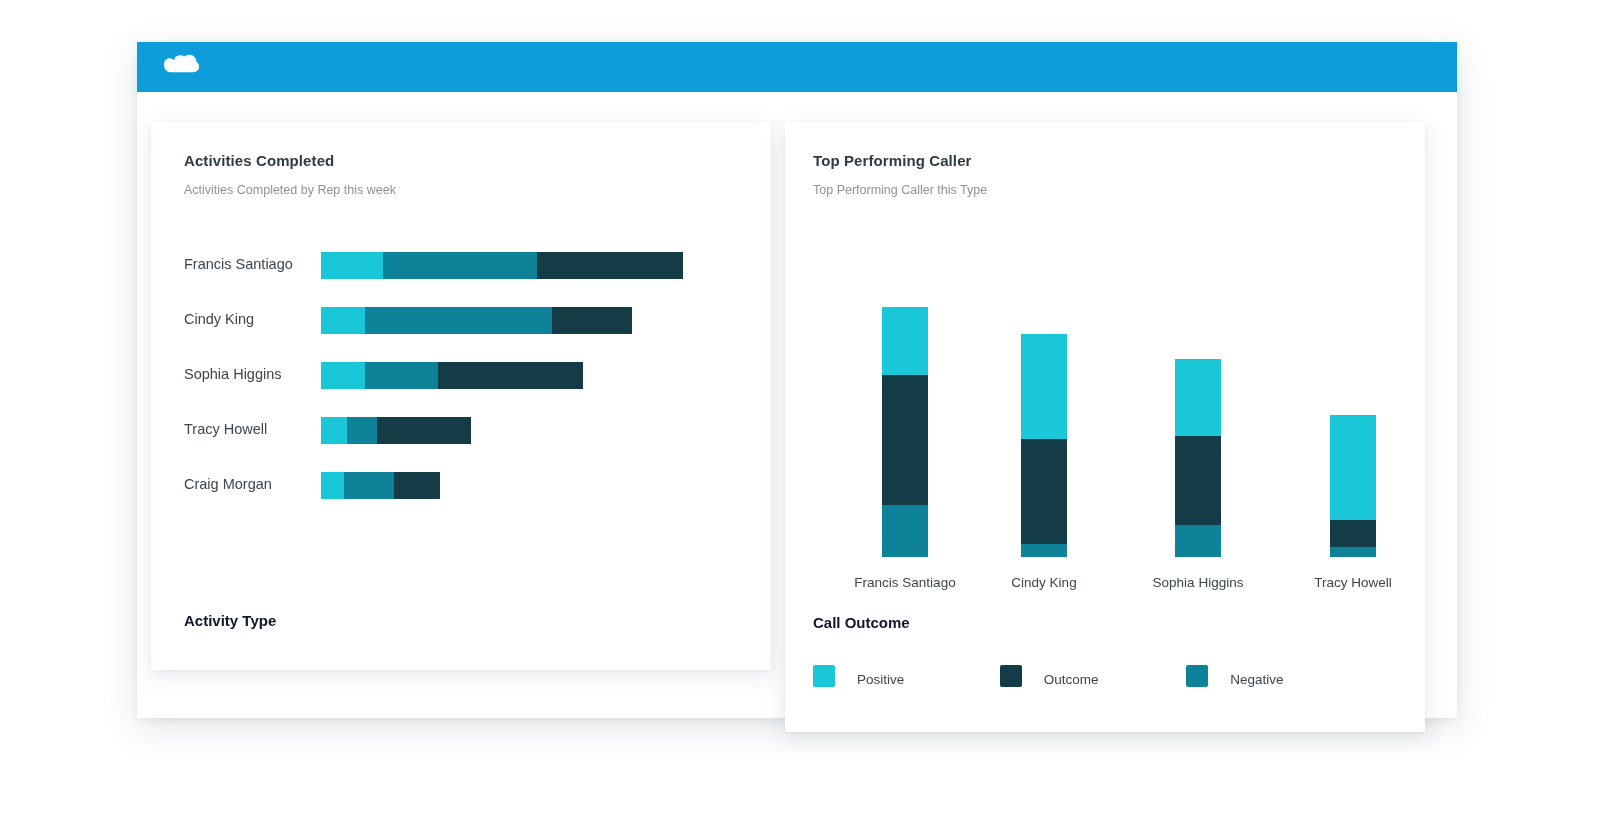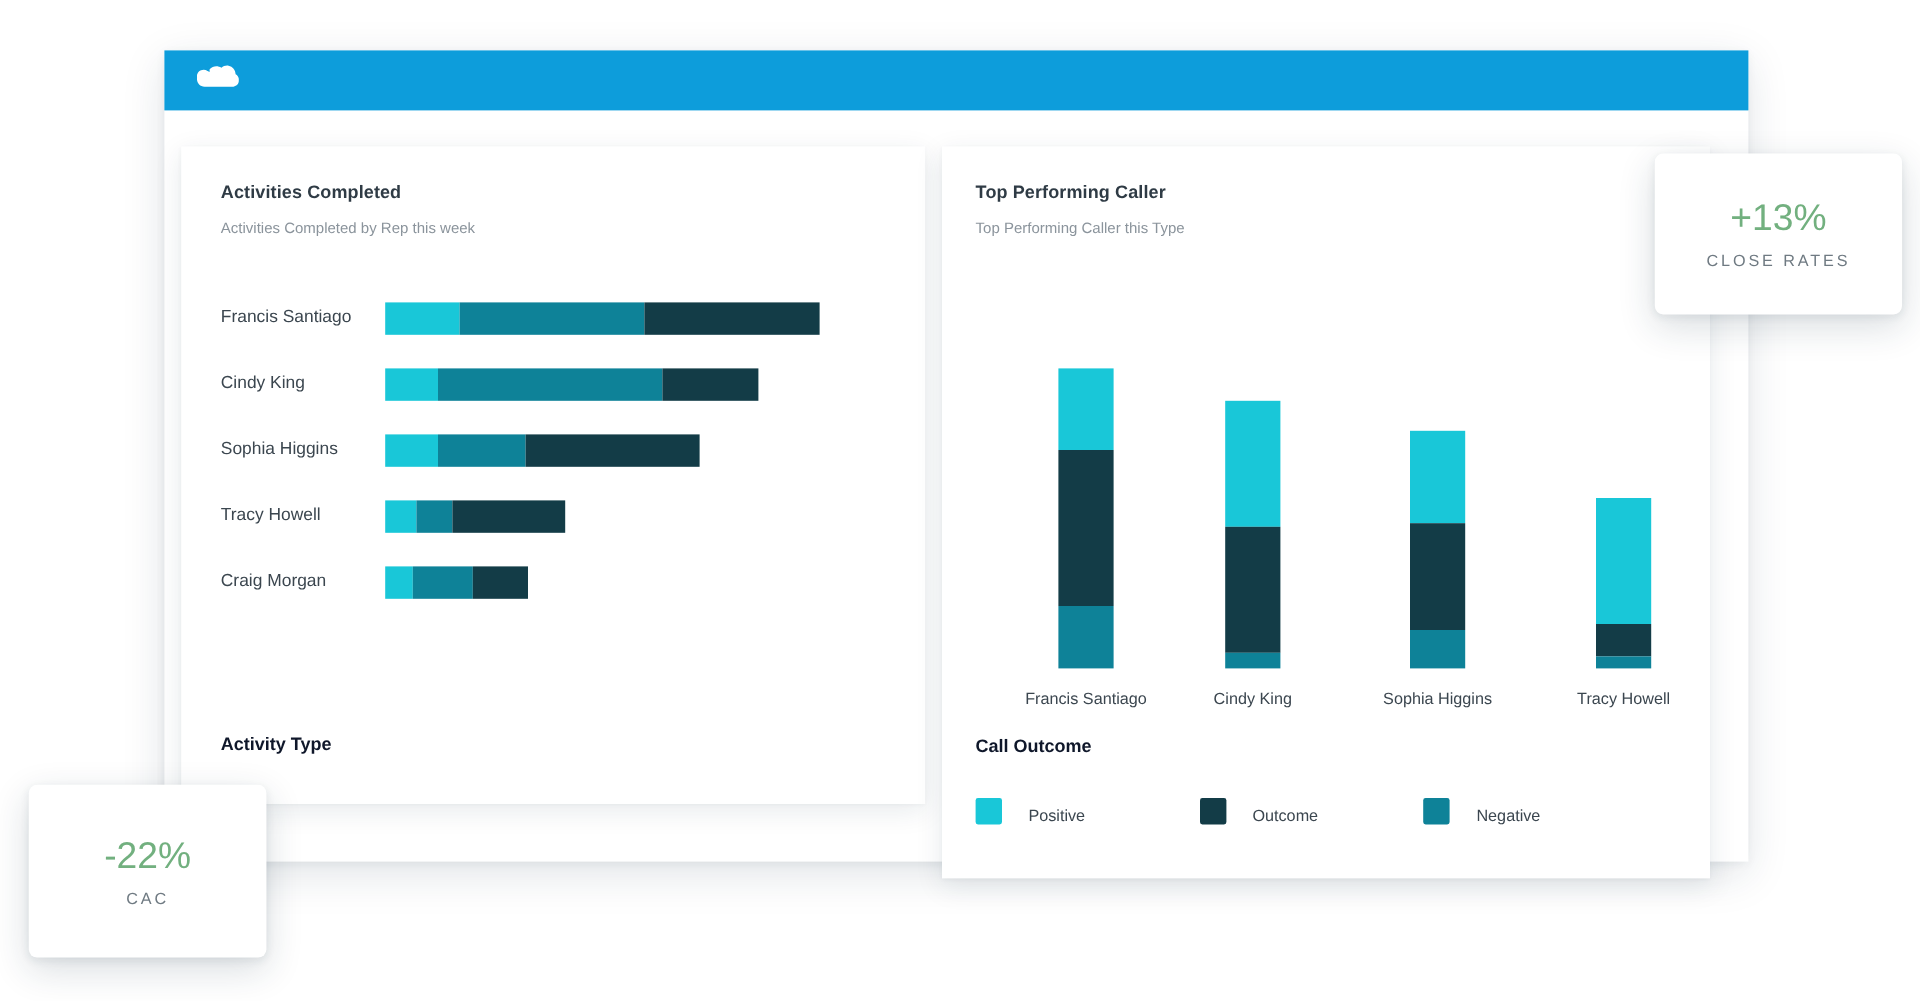--- a/index.html
+++ b/index.html
@@ -215,23 +215,15 @@
         </div>
         <div class="legend-item">
           <span class="legend-swatch" style="background:#0e8298"></span>
           <span class="legend-text">Negative</span>
         </div>
       </div>
     </div>
 
   </div>
 
-  <div class="stat" id="stat-close-rates">
-    <div class="stat-value" style="color:#72b07f">+13%</div>
-    <div class="stat-label">CLOSE RATES</div>
-  </div>
-
-  <div class="stat" id="stat-cac">
-    <div class="stat-value" style="color:#72b07f">-22%</div>
-    <div class="stat-label">CAC</div>
-  </div>
+
 
 </div>
 
 </body></html>

